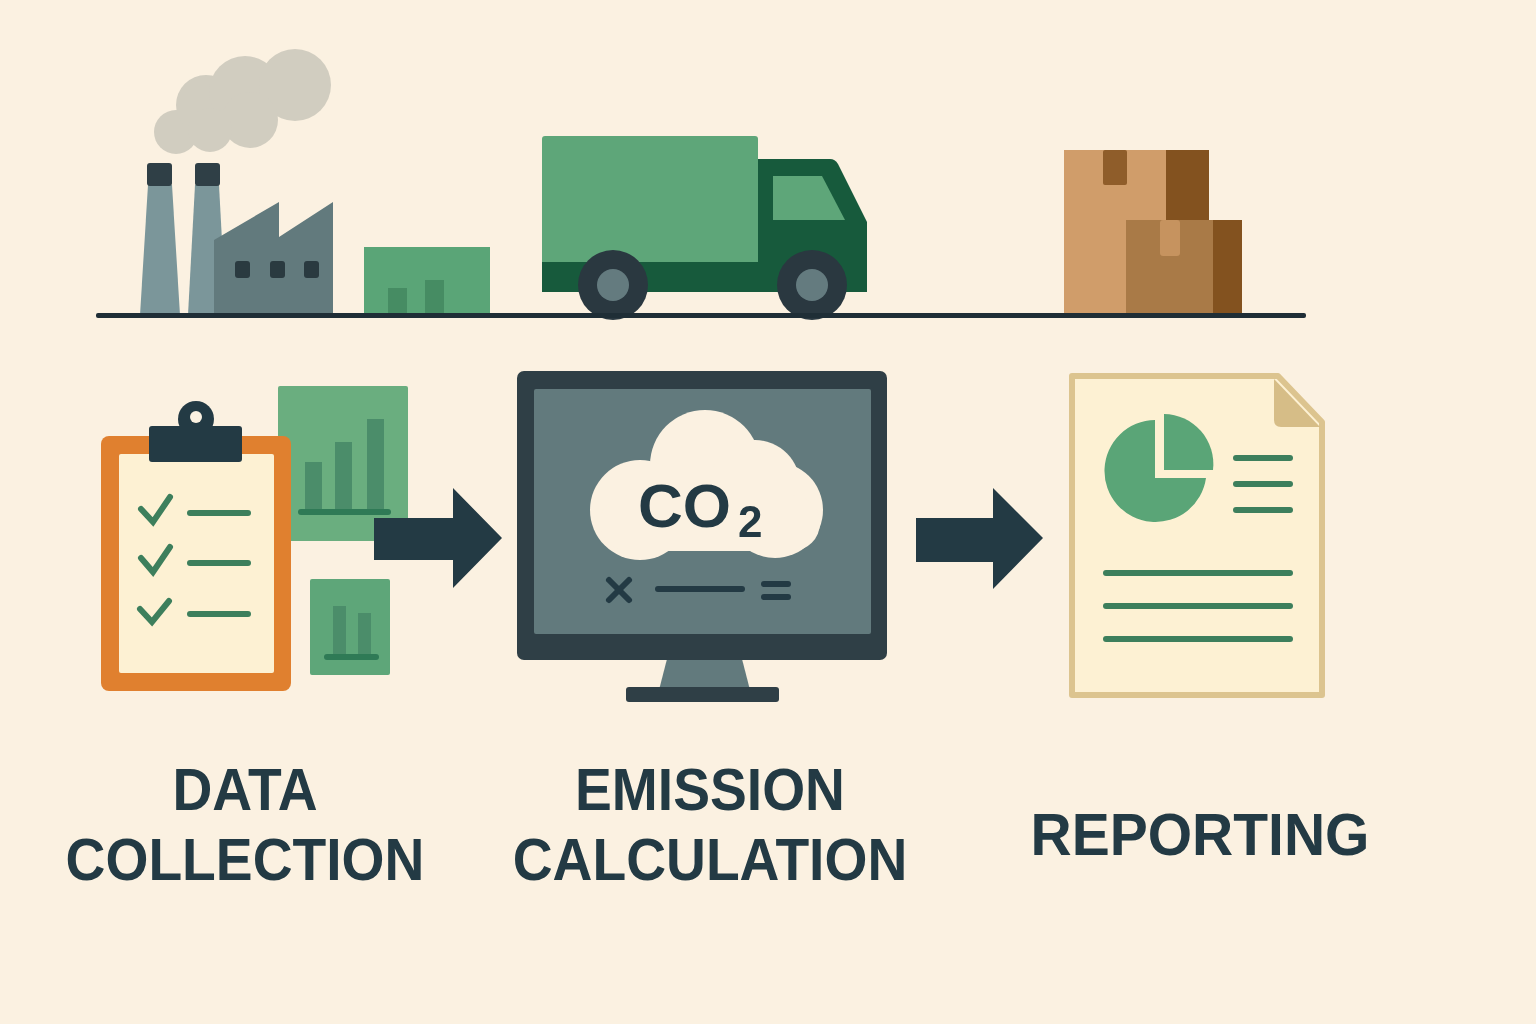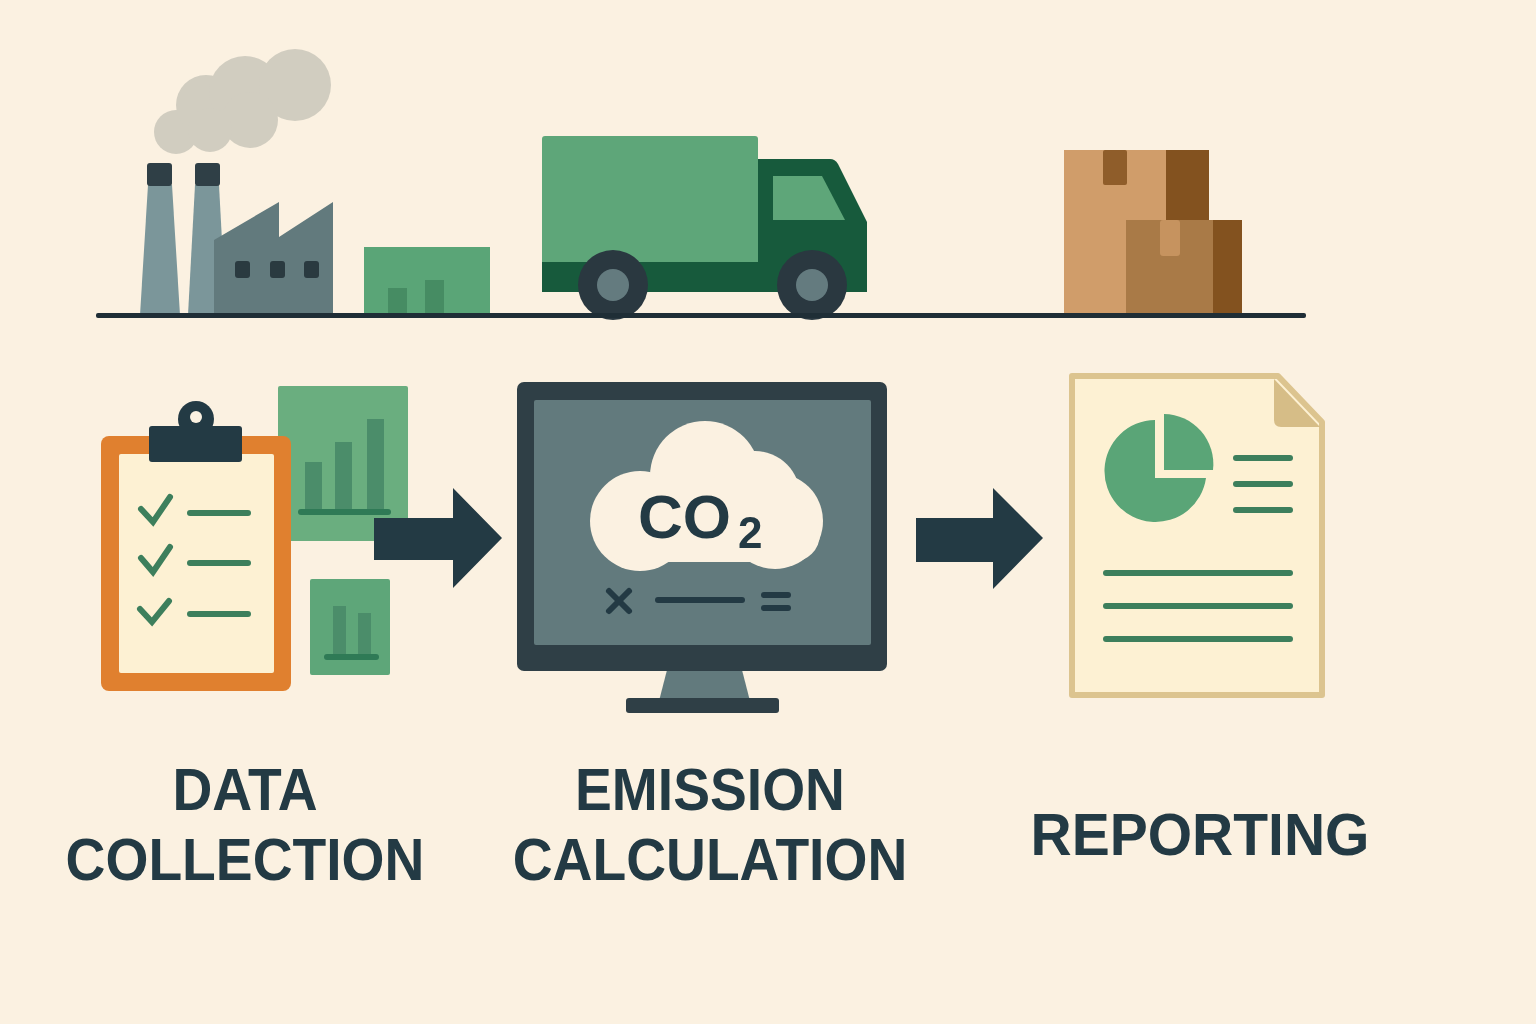--- a/index.html
+++ b/index.html
@@ -112,21 +112,21 @@
         <polyline points="51,188 63,202 80,177"></polyline>
         <polyline points="50,239 62,252 79,231"></polyline>
         <line x1="100" y1="143" x2="158" y2="143"></line>
         <line x1="100" y1="193" x2="158" y2="193"></line>
         <line x1="100" y1="244" x2="158" y2="244"></line>
       </g>
     </g>
   </svg>
 </div>
 
-<div class="abs" style="left:510px;top:376px;width:390px;height:340px;">
+<div class="abs" style="left:510px;top:365px;width:390px;height:340px;">
   <svg width="390" height="340" viewBox="0 0 390 340">
     <g>
       <polygon points="157,294 232,294 240,325 149,325" fill="#627a7d"></polygon>
       <rect x="116" y="322" width="153" height="15" rx="3" fill="#2f3f46"></rect>
       <rect x="7" y="6" width="370" height="289" rx="7" fill="#2f3f46"></rect>
       <rect x="24" y="24" width="337" height="245" rx="2" fill="#627a7d"></rect>
 
       <g fill="#fbf1e1">
         <circle cx="195" cy="100" r="55"></circle>
         <circle cx="130" cy="145" r="50"></circle>

